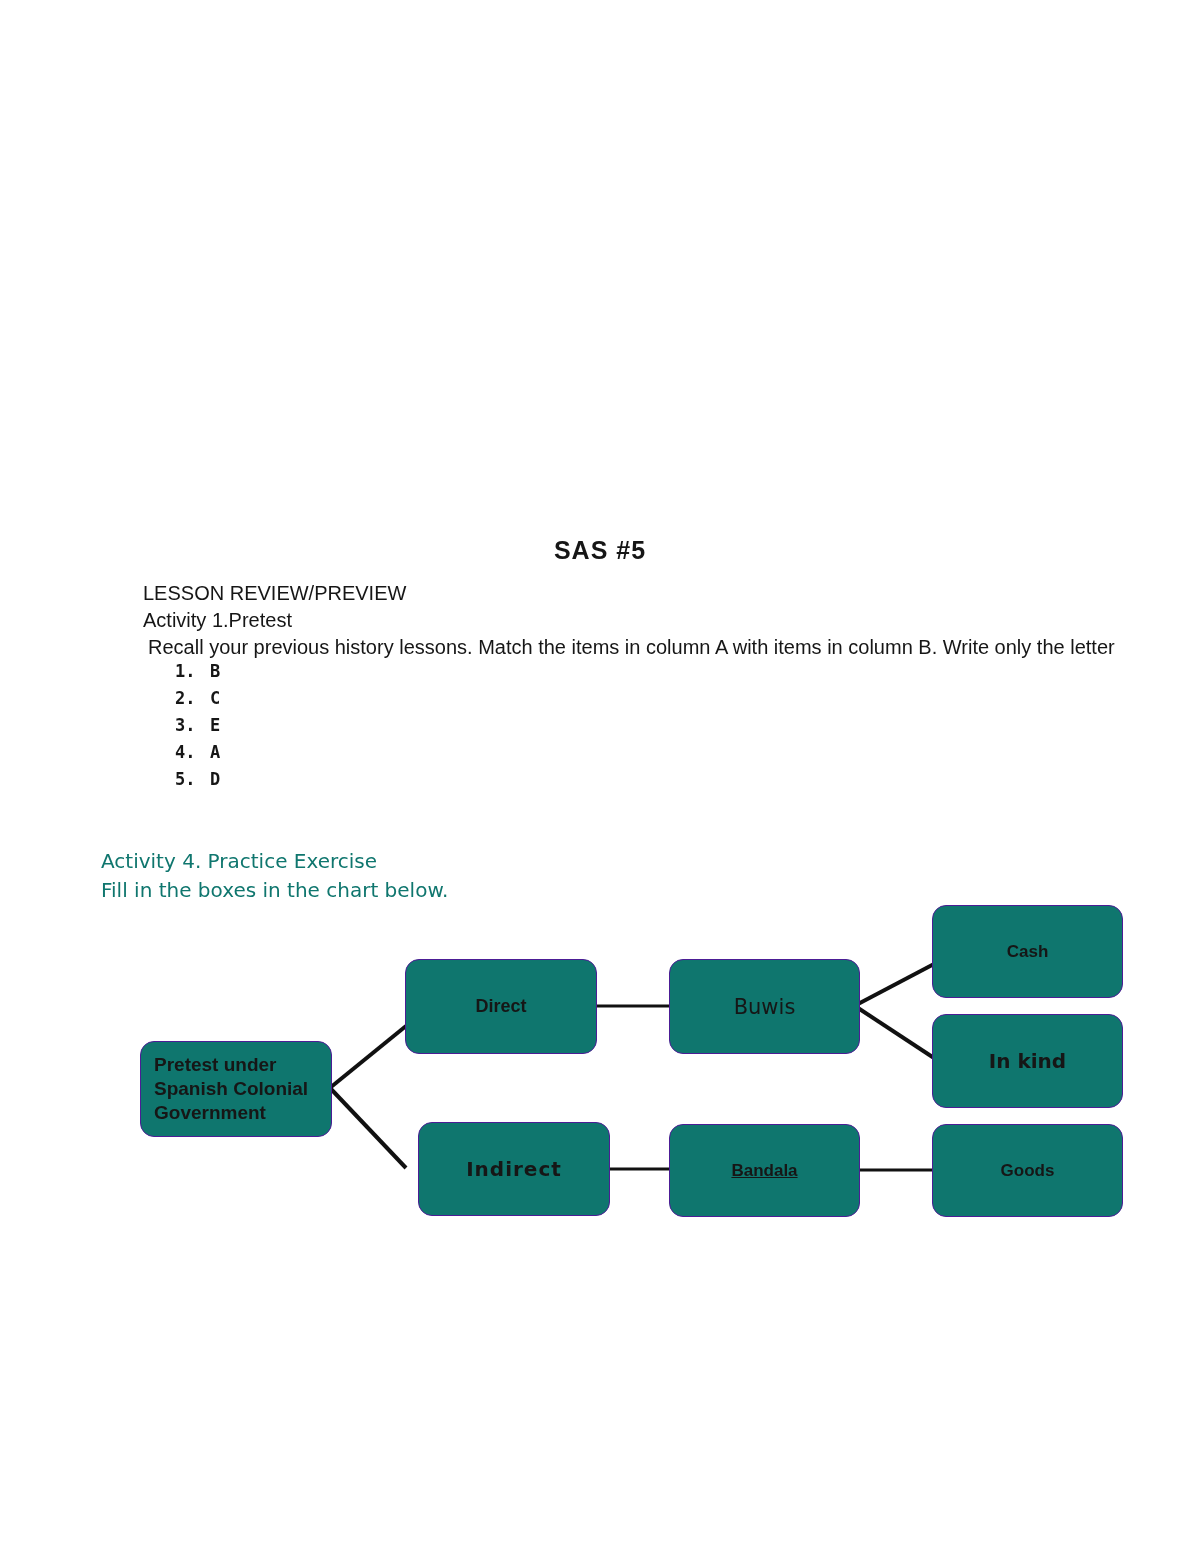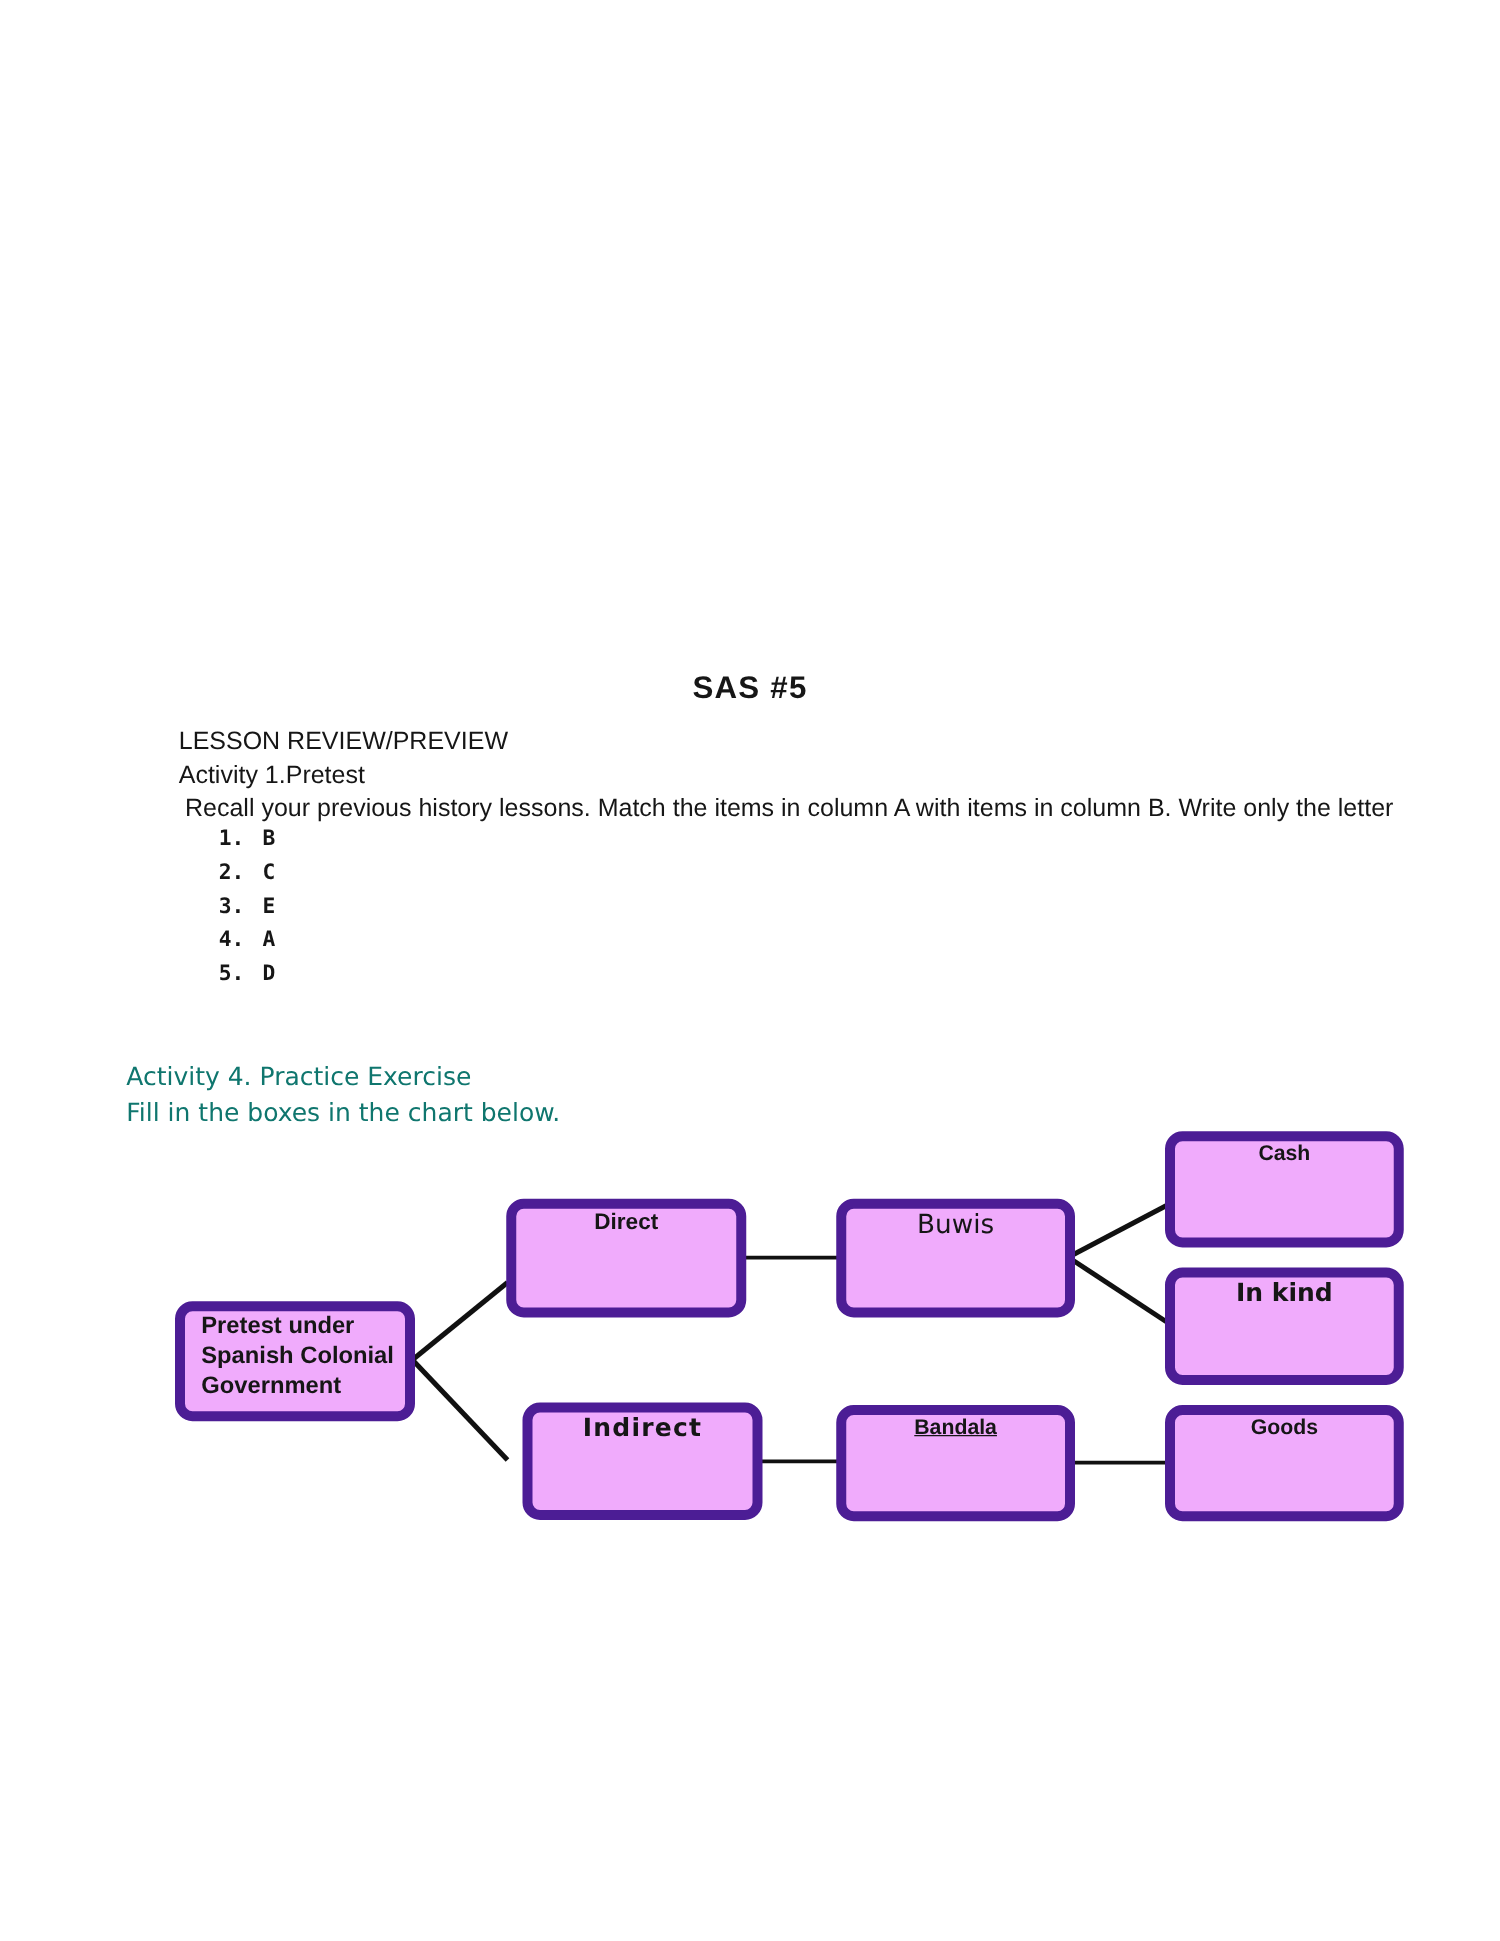--- a/index.html
+++ b/index.html
@@ -49,25 +49,25 @@
   .connectors {
     position: absolute;
     left: 0; top: 0;
     width: 1200px; height: 1553px;
     pointer-events: none;
   }
 
   .node {
     position: absolute;
     box-sizing: border-box;
-    background: #f0abfc;
-    border: 8px solid #4c1d95;
+    background: #0f766e;
+    border: 1px solid #4c1d95;
     border-radius: 14px;
     display: flex;
-    align-items: flex-start;
+    align-items: center;
     justify-content: center;
     color: #161616;
   }
   .node-root    { left: 140px; top: 1041px; width: 192px; height: 96px; justify-content: flex-start; padding-left: 13px; }
   .node-root .node-label {
     font-family: "Liberation Sans", sans-serif;
     font-weight: bold;
     font-size: 19px;
     line-height: 24px;
     width: 172px;

